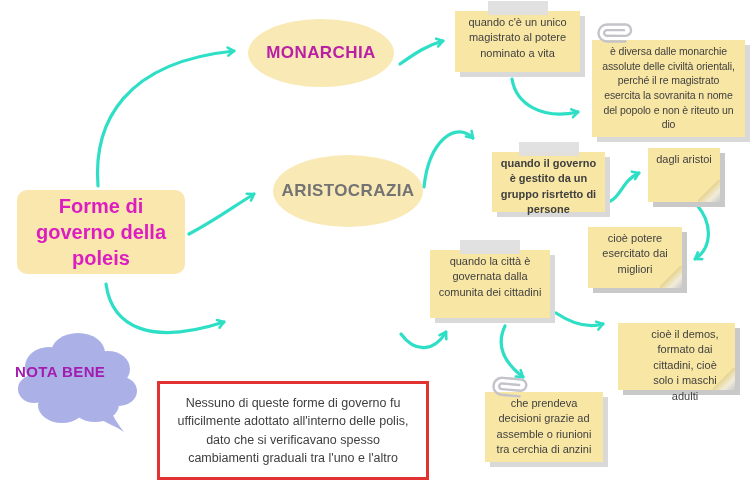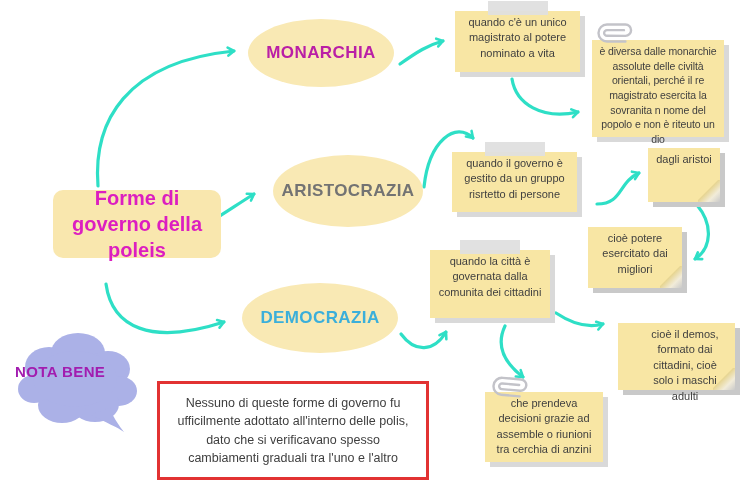--- a/index.html
+++ b/index.html
@@ -3,23 +3,23 @@
 <meta charset="utf-8">
 <style>
   html,body{margin:0;padding:0;background:#ffffff;}
   .stage{
     position:relative;width:750px;height:500px;background:#ffffff;overflow:hidden;
     font-family:"Liberation Sans", sans-serif;
   }
   .arrows{position:absolute;left:0;top:0;width:750px;height:500px;pointer-events:none;}
 
   .main-box{
-    position:absolute;left:17px;top:190px;width:168px;height:68px;
+    position:absolute;left:17px;top:190px;width:168px;height:84px;
     background:#f9e7ae;border-radius:10px;display:flex;align-items:center;justify-content:center;
-    text-align:center;color:#dc1ec0;font-weight:bold;font-size:20px;line-height:1.3;margin-left:36px;
+    text-align:center;color:#dc1ec0;font-weight:bold;font-size:20px;line-height:1.3;
   }
   .ellipse{
     position:absolute;border-radius:50%;background:#f9e9b4;
     display:flex;align-items:center;justify-content:center;
     font-weight:bold;font-size:17px;letter-spacing:.4px;text-align:center;
   }
   .el-monarchia{left:248px;top:19px;width:146px;height:68px;color:#ba1fa6;}
   .el-aristocrazia{left:273px;top:155px;width:150px;height:72px;color:#737373;}
   .el-democrazia{left:242px;top:283px;width:156px;height:70px;color:#3bafda;}
 
@@ -35,22 +35,22 @@
     background:linear-gradient(135deg, rgba(0,0,0,0) 45%, #e6d490 46%, #f2ecd9 72%, #c9c9c9 100%);
   }
   .tape{
     position:absolute;top:-10px;left:50%;width:60px;height:14px;margin-left:-30px;
     background:#dfdfdf;opacity:.95;
   }
   .clip{position:absolute;width:34px;height:34px;}
   .clip svg{width:100%;height:100%;}
 
   .n-monarchia-def{left:455px;top:11px;width:125px;height:61px;}
-  .n-monarchia-diff{left:592px;top:40px;width:132px;height:97px;font-size:10.5px;letter-spacing:-0.1px;}
-  .n-aristocrazia-def{left:452px;top:152px;width:125px;height:60px;}
+  .n-monarchia-diff{left:592px;top:40px;width:153px;height:97px;font-size:10.5px;letter-spacing:-0.1px;}
+  .n-aristocrazia-def{left:492px;top:152px;width:113px;height:60px;font-weight:bold;}
   .n-dagli-aristoi{left:648px;top:148px;width:72px;height:54px;}
   .n-potere-migliori{left:588px;top:227px;width:94px;height:61px;}
   .n-democrazia-def{left:430px;top:250px;width:120px;height:68px;}
   .n-demos{left:618px;top:323px;width:117px;height:67px;padding-left:24px;}
   .n-assemblee{left:485px;top:392px;width:118px;height:70px;}
 
   .clip-b{top:-24px;left:6px;transform:rotate(45deg);}
   .clip-h{top:-22px;left:8px;transform:rotate(50deg);}
 
   .cloud{position:absolute;left:15px;top:327px;width:130px;height:106px;}
@@ -94,23 +94,20 @@
 
   <div class="main-box">
     <span>Forme di governo della poleis</span>
   </div>
 
   <div class="ellipse el-monarchia">
     <span>MONARCHIA</span>
   </div>
   <div class="ellipse el-aristocrazia">
     <span>ARISTOCRAZIA</span>
-  </div>
-  <div class="ellipse el-democrazia">
-    <span>DEMOCRAZIA</span>
   </div>
 
   <div class="note n-monarchia-def">
     <div class="tape"></div>
     <span>quando c'è un unico magistrato al potere nominato a vita</span>
   </div>
 
   <div class="note n-monarchia-diff">
     <div class="clip clip-b">
       <svg viewBox="0 0 24 24" fill="none" stroke="#c3c3c9" stroke-width="1.7" stroke-linecap="round" stroke-linejoin="round">

